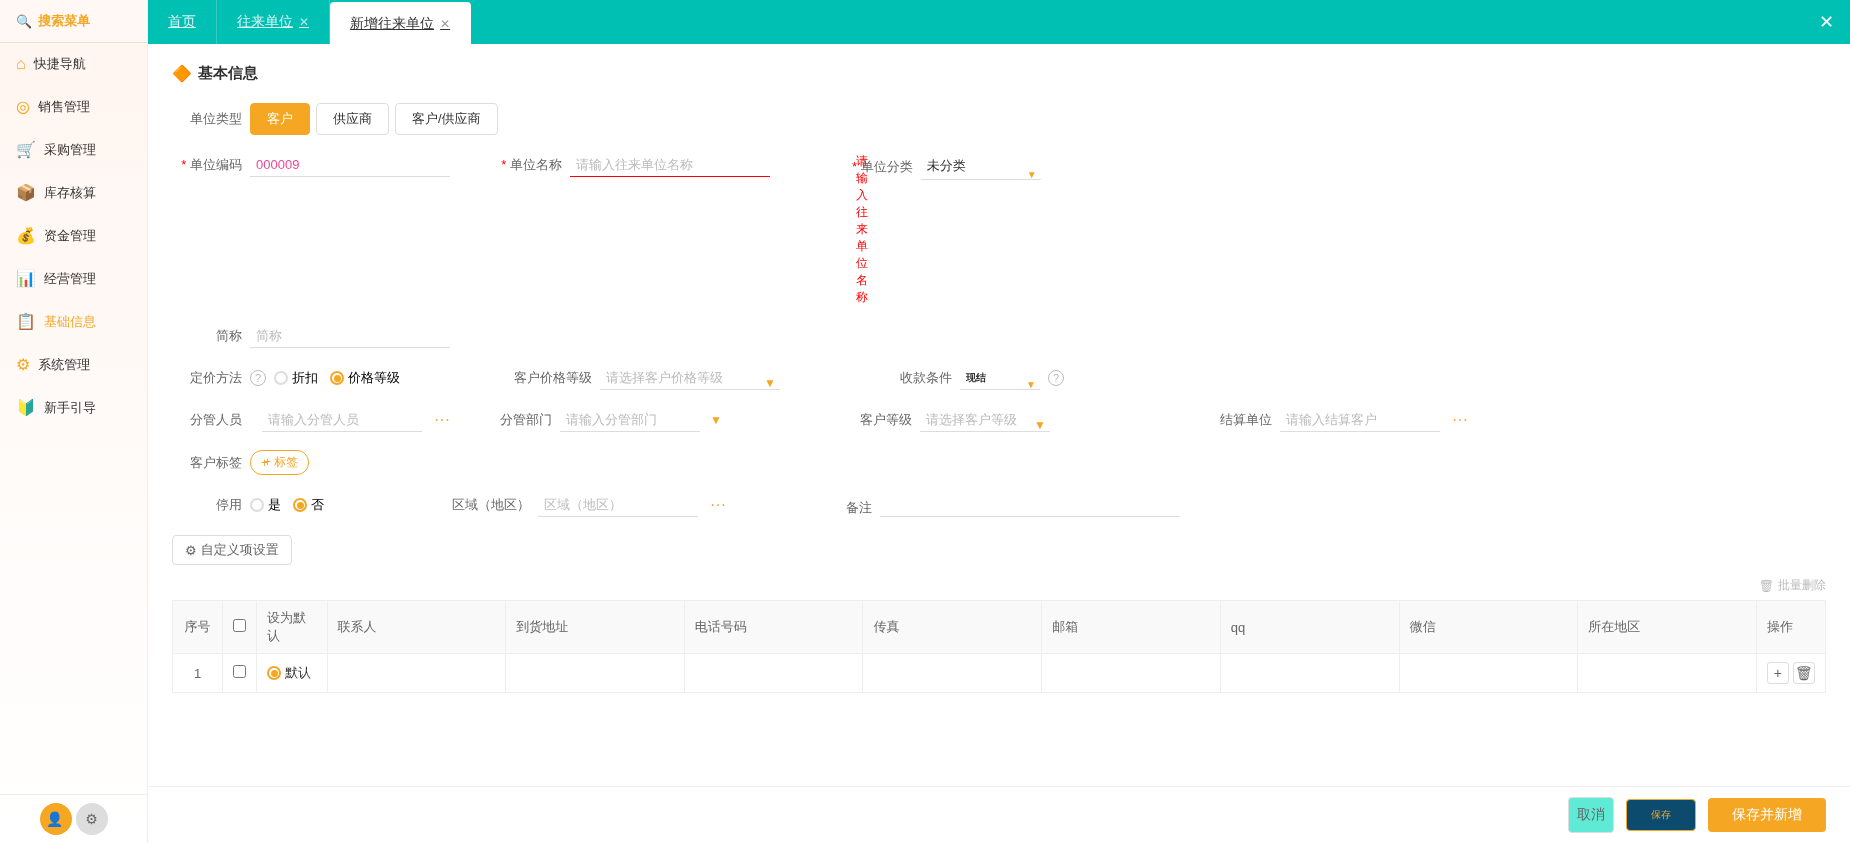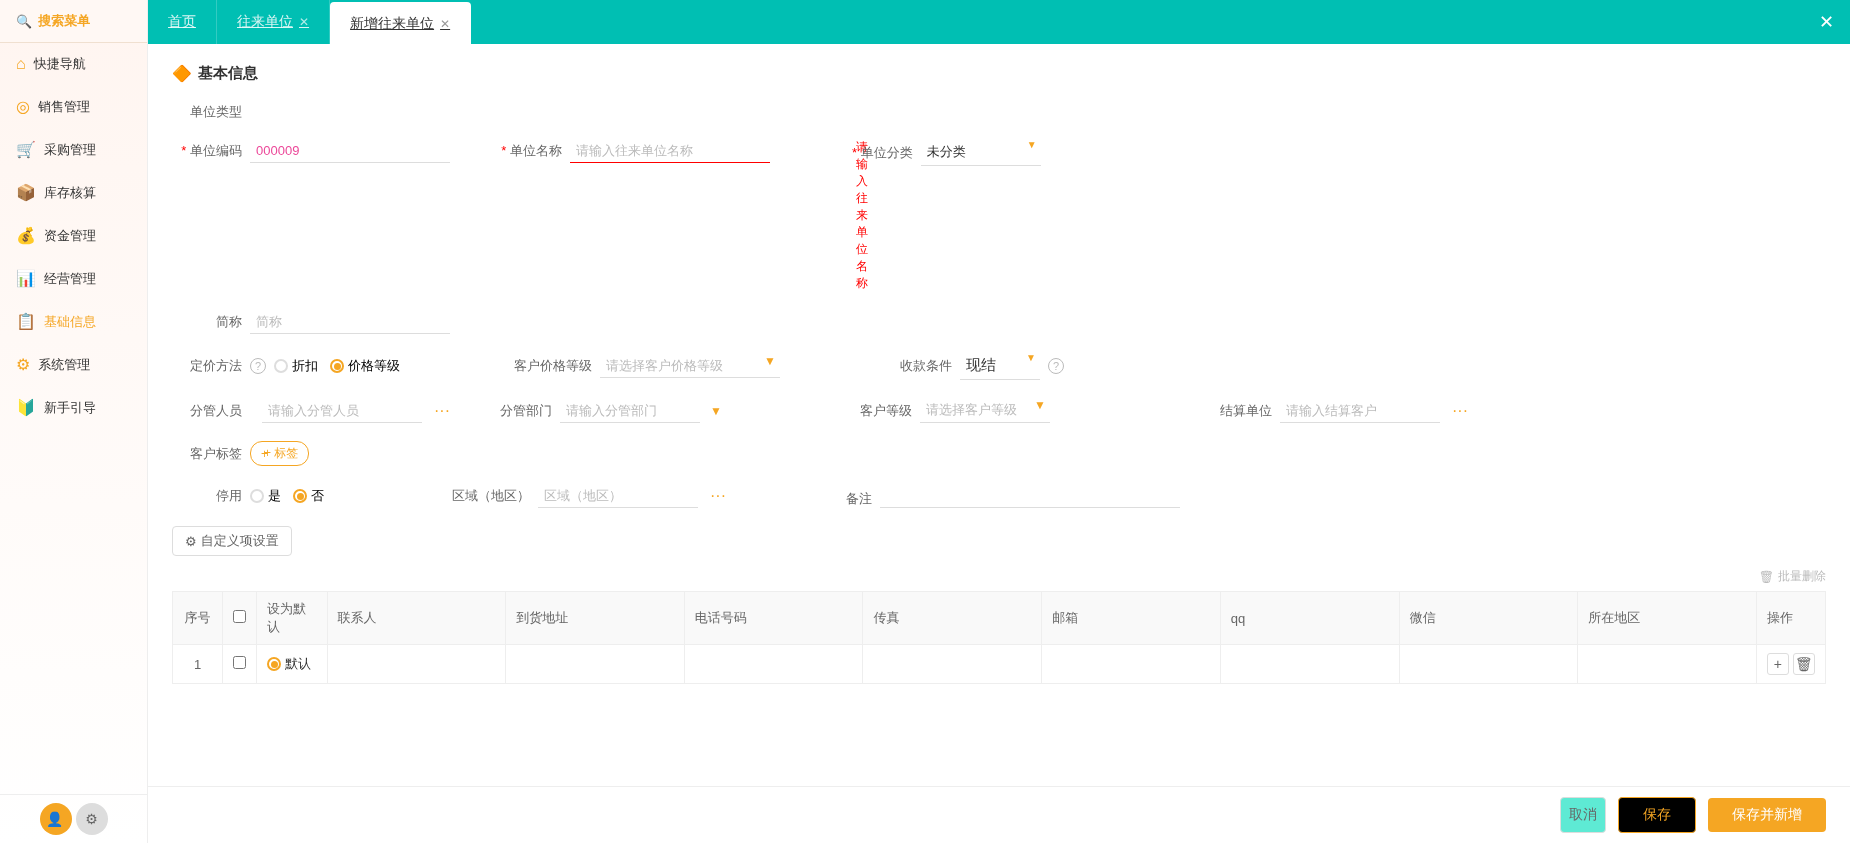--- a/index.html
+++ b/index.html
@@ -161,21 +161,21 @@
       color: #ec4899;
       background: transparent;
       width: 180px;
     }
     .form-input::placeholder { color: #bbb; }
     .form-input.error-border { border-bottom-color: red; }
     .error-msg { color: red; font-size: 12px; margin-top: 2px; }
     .select-wrapper {
       position: relative;
       display: inline-flex;
-      align-items: flex-start;
+      align-items: flex-end;
     }
     .select-wrapper .chevron {
       position: absolute;
       right: 4px;
       color: #f5a623;
       font-size: 10px;
       pointer-events: none;
     }
 
     
@@ -293,25 +293,25 @@
       border-radius: 4px;
       background: #5eead4;
       color: #666;
       cursor: pointer;
       font-size: 14px;
     }
     .btn-save {
       padding: 8px 24px;
       border: none;
       border-radius: 4px;
-      background: #000000;
+      background: #0c4a6e;
       color: #f5a623;
       border: 1px solid #f5a623;
       cursor: pointer;
-      font-size: 14px;
+      font-size: 10px;
     }
     .btn-save-new {
       padding: 8px 24px;
       border: none;
       border-radius: 4px;
       background: #f5a623;
       color: white;
       cursor: pointer;
       font-size: 14px;
     }
@@ -411,20 +411,25 @@
     
     <div class="section-title">
       <span class="section-icon">🔶</span>
       <span>基本信息</span>
     </div>
 
     
     <div class="form-row">
       <div class="form-field">
         <span class="form-label">单位类型</span>
+        <div class="type-btn-group">
+          <button class="type-btn active">客户</button>
+          <button class="type-btn">供应商</button>
+          <button class="type-btn">客户/供应商</button>
+        </div>
       </div>
     </div>
 
     
     <div class="form-row">
       <div class="form-field" style="flex:1; max-width:320px;">
         <span class="form-label required">单位编码</span>
         <input type="text" class="form-input" value="000009" style="width: 200px;">
       </div>
       <div class="form-field" style="flex:1; max-width:360px; flex-direction:row; align-items:flex-start;">
@@ -472,21 +477,21 @@
       <div class="form-field" style="flex:1; max-width:380px;">
         <span class="form-label" style="min-width:80px;">客户价格等级</span>
         <div class="select-wrapper">
           <input type="text" class="form-input" style="width: 180px;" placeholder="请选择客户价格等级">
           <span style="color:#f5a623; font-size:12px; position:relative; left:-16px;">▼</span>
         </div>
       </div>
       <div class="form-field" style="flex:1; max-width:360px;">
         <span class="form-label" style="min-width:60px;">收款条件</span>
         <div class="select-wrapper">
-          <span style="font-size:15px; color:#333; border-bottom:1px solid #ddd; padding:4px 24px 4px 6px; min-width:80px; display:inline-block;">现结</span>
+          <span style="font-size:10px; color:#333; border-bottom:1px solid #ddd; padding:4px 24px 4px 6px; min-width:80px; display:inline-block;font-weight:bold;">现结</span>
           <span class="chevron">▼</span>
         </div>
         <span class="help-icon">?</span>
       </div>
     </div>
 
     
     <div class="form-row" style="align-items:center;">
       <div class="form-field" style="max-width:320px;">
         <span class="form-label">分管人员</span>
@@ -494,21 +499,21 @@
         <span class="ellipsis-btn">···</span>
       </div>
       <div class="form-field" style="flex:1; max-width:360px;">
         <span class="form-label" style="min-width:60px;">分管部门</span>
         <input type="text" class="form-input" style="width: 140px;" placeholder="请输入分管部门">
         <span style="color:#f5a623; font-size:12px; margin-left:2px;">▼</span>
       </div>
       <div class="form-field" style="flex:1; max-width:360px;">
         <span class="form-label" style="min-width:60px;">客户等级</span>
         <div class="select-wrapper">
-          <input type="text" class="form-input" style="width: 130px; font-family: Liberation Serif, serif;" placeholder="请选择客户等级">
+          <input type="text" class="form-input" style="width: 130px;" placeholder="请选择客户等级">
           <span style="color:#f5a623; font-size:12px; position:relative; left:-16px;">▼</span>
         </div>
       </div>
       <div class="form-field" style="flex:1; max-width:400px;">
         <span class="form-label" style="min-width:60px;">结算单位</span>
         <input type="text" class="form-input" style="width: 160px;" placeholder="请输入结算客户">
         <span class="ellipsis-btn">···</span>
       </div>
     </div>
 

